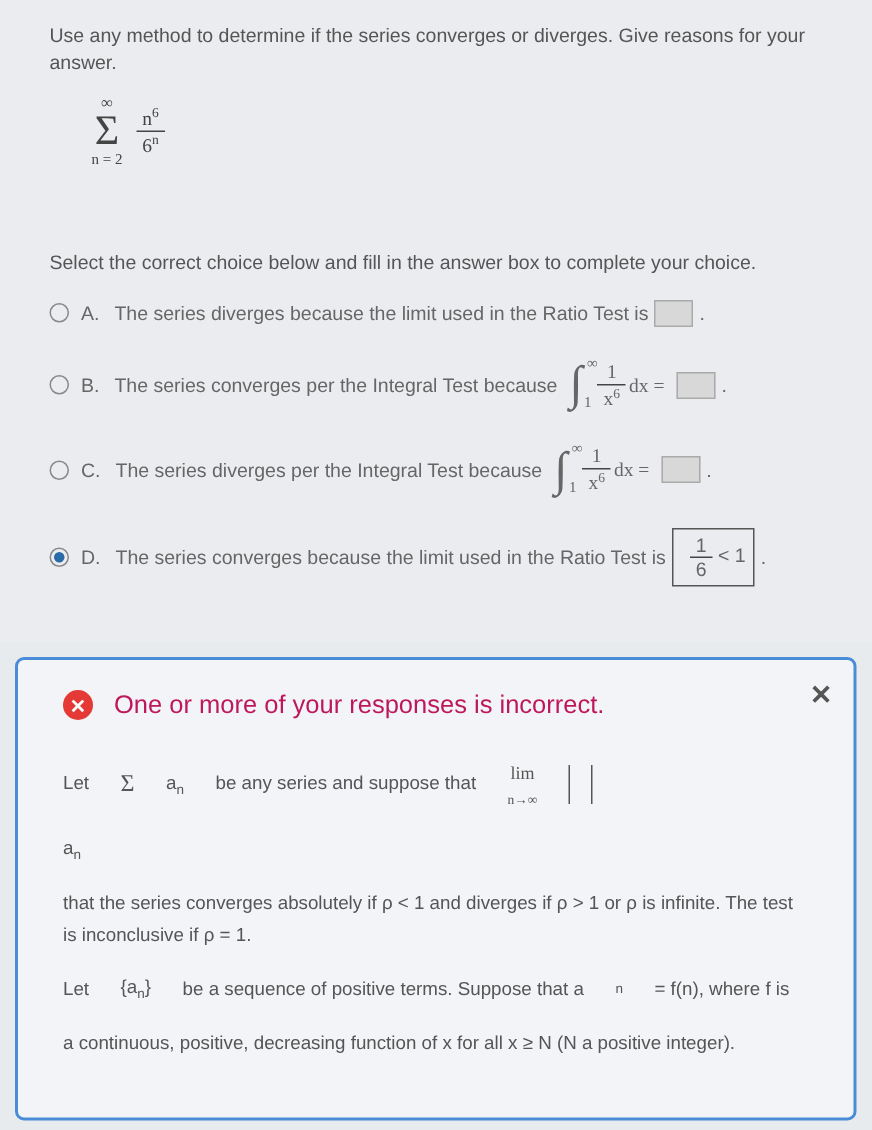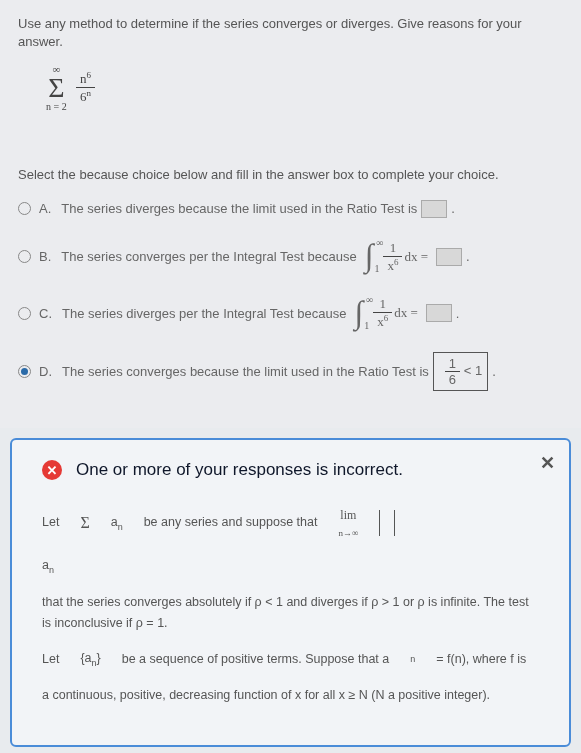--- a/index.html
+++ b/index.html
@@ -1,17 +1,17 @@
 <!DOCTYPE html>
 <html><head>
 <meta charset="utf-8">
 <style>
 * { box-sizing: border-box; margin: 0; padding: 0; }
 body { font-family: Arial, sans-serif; font-size: 13px; background: #e8ebee; color: #333; width: 581px; }
-.main-content { padding: 15px 18px; background: #ebecef; }
+.main-content { padding: 15px 33px; background: #ebecef; }
 .question-text { color: #555; margin-bottom: 12px; line-height: 1.4; }
 .series-display { margin: 10px 0 20px 28px; font-family: serif; color: #444; }
 .sigma-block { display: inline-block; text-align: center; vertical-align: middle; }
 .sigma-top { font-size: 11px; display: block; }
 .sigma { font-size: 28px; line-height: 0.9; display: block; }
 .sigma-bottom { font-size: 10px; display: block; }
 .frac { display: inline-block; text-align: center; vertical-align: middle; margin-left: 6px; }
 .frac .num { border-bottom: 1px solid #444; padding: 0 4px; font-size: 13px; }
 .frac .den { padding: 0 4px; font-size: 13px; }
 .sup { font-size: 9px; vertical-align: super; }
@@ -27,21 +27,21 @@
 .integral-block { display: inline-flex; align-items: center; font-family: serif; margin: 0 4px; }
 .integral-symbol { position: relative; display: inline-block; }
 .int-sign { font-size: 32px; line-height: 0.8; }
 .int-top { position: absolute; top: -6px; right: -10px; font-size: 10px; }
 .int-bot { position: absolute; bottom: -4px; right: -6px; font-size: 10px; }
 .boxed-frac { border: 1px solid #555; padding: 3px 5px; display: inline-block; }
 .feedback-panel { margin: 10px; border: 2px solid #4a8cd8; border-radius: 6px; background: #f2f4f7; padding: 20px 30px 25px 30px; position: relative; }
 .close-btn { position: absolute; top: 12px; right: 14px; font-size: 18px; font-weight: bold; color: #555; cursor: pointer; }
 .error-header { display: flex; align-items: center; margin-bottom: 25px; }
 .error-icon { width: 20px; height: 20px; background: #e53935; border-radius: 50%; color: #fff; display: flex; align-items: center; justify-content: center; font-size: 13px; font-weight: bold; margin-right: 14px; }
-.error-title { font-size: 17px; color: #0f172a; }
+.error-title { font-size: 17px; color: #be185d; }
 .explanation { color: #555; line-height: 1.7; font-size: 12.5px; }
 .explanation p { margin-bottom: 14px; display: flex; flex-wrap: wrap; align-items: center; gap: 21px; }
 .inline-sigma { font-size: 16px; font-family: serif; }
 .lim-block { display: inline-block; text-align: center; font-family: Liberation Serif, serif; vertical-align: middle; font-size: 12px; }
 .lim-block .lim-bot { font-size: 9px; display: block; }
 .abs-bars { border-left: 1px solid #555; border-right: 1px solid #555; padding: 2px 4px; display: inline-block; }
 </style>
 </head>
 <body>
 
@@ -55,21 +55,21 @@
       <span class="sigma-bottom">n = 2</span>
     </span>
     <span class="frac">
       <div class="num"><span>n</span><span class="sup">6</span></div>
       <div class="den"><span>6</span><span class="sup">n</span></div>
     </span>
   </div>
 
   <div class="divider-space"></div>
 
-  <div class="instruction">Select the because choice below and fill in the answer box to complete your choice.</div>
+  <div class="instruction">Select the correct choice below and fill in the answer box to complete your choice.</div>
 
   <div class="choice-row">
     <span class="radio"></span>
     <span class="choice-label">A.</span>
     <span class="choice-text">
       <span>The series diverges because the limit used in the Ratio Test is</span>
       <span class="answer-box"></span>
       <span>.</span>
     </span>
   </div>

